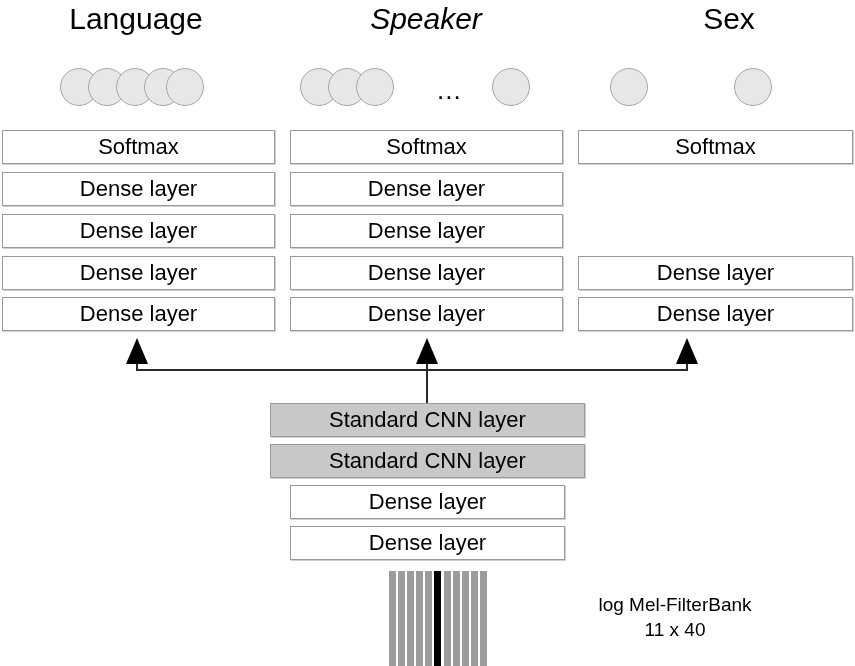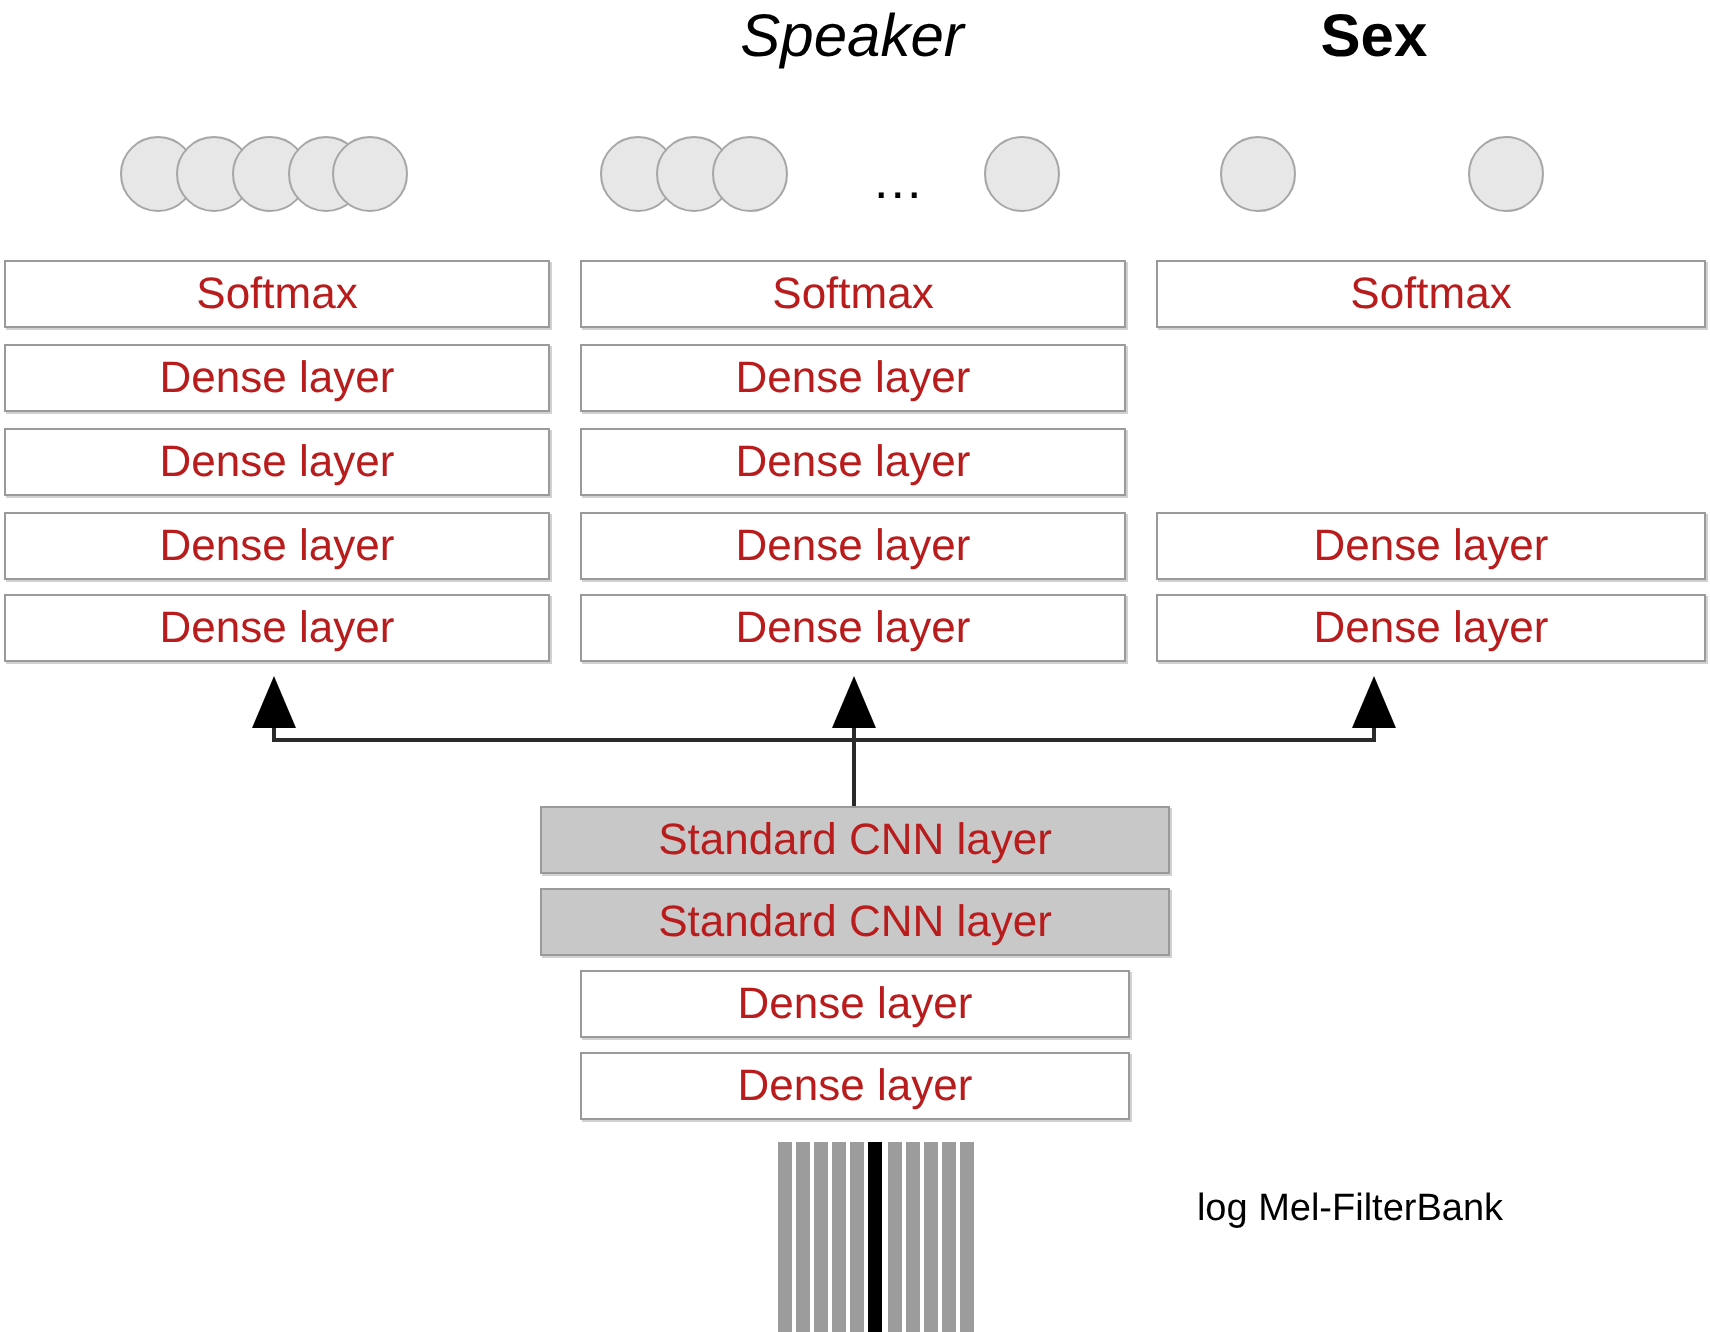--- a/index.html
+++ b/index.html
@@ -43,21 +43,21 @@
     color: #000;
     line-height: 20px;
   }
 
   
   .layer-box {
     position: absolute;
     box-sizing: border-box;
     border: 1px solid #9a9a9a;
     background: #ffffff;
-    color: #b91c1c;
+    color: #000000;
     font-size: 22px;
     display: flex;
     align-items: center;
     justify-content: center;
     white-space: nowrap;
     box-shadow: 1px 1px 0 rgba(0,0,0,0.18);
   }
   .layer-box.cnn {
     background: #c8c8c8;
     text-align: center;
@@ -101,22 +101,23 @@
     text-align: center;
     line-height: 25px;
     white-space: nowrap;
   }
 </style>
 </head>
 <body>
 
 <div id="canvas">
 
+  <div class="task-title" style="left:36px; top:2px; width:200px;">Language</div>
   <div class="task-title" style="left:326px; top:2px; width:200px;font-style:italic;">Speaker</div>
-  <div class="task-title" style="left:587px; top:2px; width:200px;font-weight:bold;">Sex</div>
+  <div class="task-title" style="left:629px; top:2px; width:200px;">Sex</div>
 
   <div class="circle" style="left:60px;  top:68px;"></div>
   <div class="circle" style="left:88px;  top:68px;"></div>
   <div class="circle" style="left:116px; top:68px;"></div>
   <div class="circle" style="left:144px; top:68px;"></div>
   <div class="circle" style="left:166px; top:68px;"></div>
 
   <div class="circle" style="left:300px; top:68px;"></div>
   <div class="circle" style="left:328px; top:68px;"></div>
   <div class="circle" style="left:356px; top:68px;"></div>
@@ -166,14 +167,15 @@
       <div class="spec-bar" style="background: rgb(156, 156, 156);"></div>
       <div class="spec-bar" style="background: rgb(0, 0, 0);"></div>
       <div class="spec-bar" style="background: rgb(156, 156, 156);"></div>
       <div class="spec-bar" style="background: rgb(156, 156, 156);"></div>
       <div class="spec-bar" style="background: rgb(156, 156, 156);"></div>
       <div class="spec-bar" style="background: rgb(156, 156, 156);"></div>
       <div class="spec-bar" style="background: rgb(156, 156, 156);"></div>
     </div>
 
   <div class="input-caption" style="left:545px; top:592px; width:260px;">log Mel-FilterBank</div>
+  <div class="input-caption" style="left:545px; top:617px; width:260px;">11 x 40</div>
 
 </div>
 
 </body></html>

